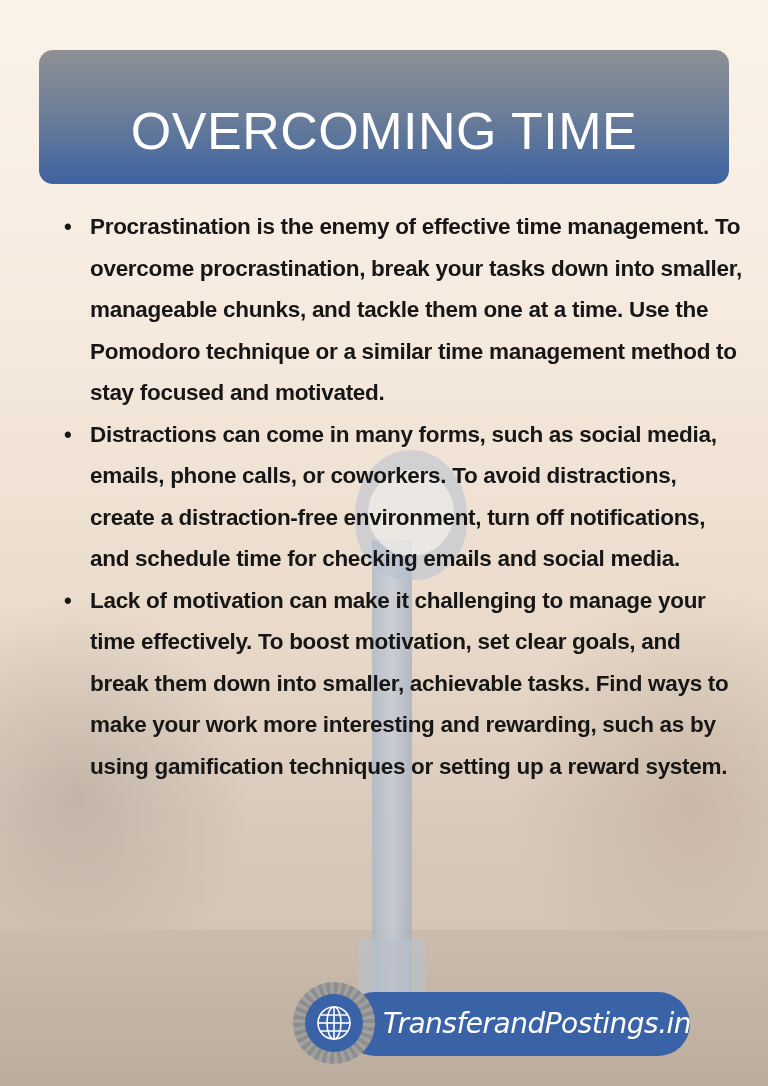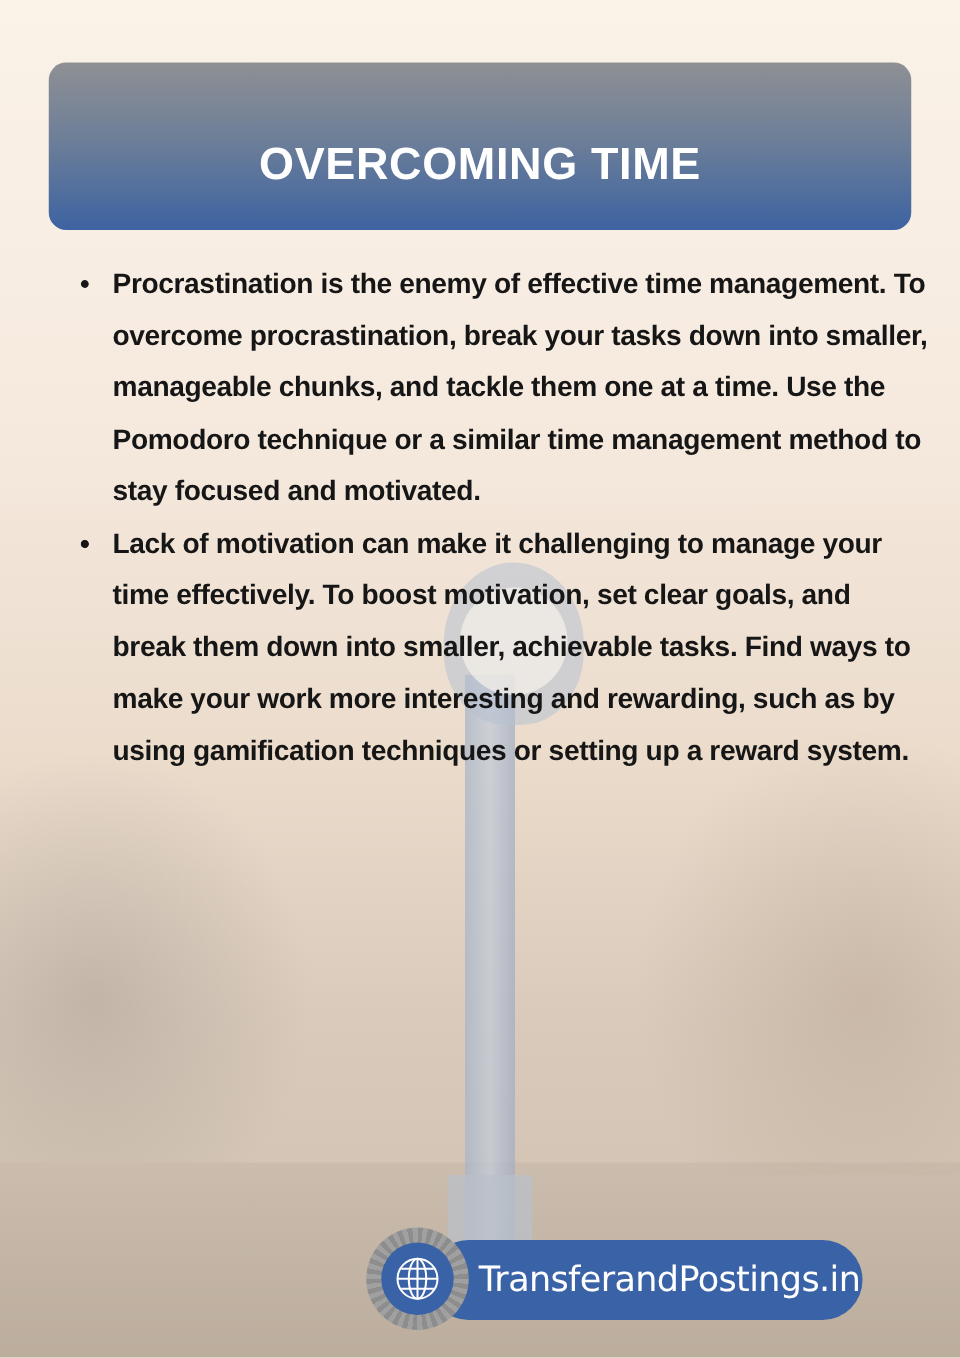--- a/index.html
+++ b/index.html
@@ -16,27 +16,27 @@
     .bg .trees-l { position: absolute; left: 0; top: 600px; width: 250px; height: 330px; background: radial-gradient(ellipse at 30% 60%, rgba(150,140,130,.35), rgba(0,0,0,0) 70%); }
     .bg .trees-r { position: absolute; right: 0; top: 580px; width: 260px; height: 360px; background: radial-gradient(ellipse at 70% 60%, rgba(170,150,130,.35), rgba(0,0,0,0) 70%); }
     .bg .road { position: absolute; left: 0; top: 930px; width: 768px; height: 156px; background: linear-gradient(180deg, rgba(190,175,160,.4), rgba(170,155,140,.5)); }
 
     .title-box {
       position: absolute; left: 39px; top: 50px; width: 690px; height: 134px;
       border-radius: 14px;
       background: linear-gradient(180deg, #8e9094 0%, #6e7f98 45%, #3d63a1 100%);
       display: flex; flex-direction: column; justify-content: center; align-items: center;
     }
-    .title-line { color: #ffffff; font-size: 36px; letter-spacing: 0.5px; line-height: 64px; font-weight: bold; margin-top: 28px; }
+    .title-line { color: #ffffff; font-size: 52px; letter-spacing: 0.5px; line-height: 64px; font-weight: normal; margin-top: 28px; }
 
     .bullets { position: absolute; left: 62px; top: 206px; width: 680px; margin: 0; padding: 0; list-style: none; }
     .bullet { position: relative; padding-left: 28px; color: #161616; font-weight: bold; font-size: 22.5px; line-height: 41.5px; letter-spacing: -0.3px; }
     .bullet .dot { position: absolute; left: 2px; top: 0; font-size: 22px; }
 
-    .badge { position: absolute; left: 293px; top: 982px; width: 397px; height: 76px; }
+    .badge { position: absolute; left: 293px; top: 982px; width: 397px; height: 76px; font-style: italic; }
     .badge .pill { position: absolute; left: 50px; top: 10px; width: 347px; height: 64px; background: #3a62a6; border-radius: 32px; }
     .badge .seal { position: absolute; left: 0; top: 0; width: 82px; height: 82px; border-radius: 50%;
       background: repeating-conic-gradient(#8d8d8d 0deg 6deg, #a0a0a0 6deg 12deg); }
     .badge .seal-inner { position: absolute; left: 12px; top: 12px; width: 58px; height: 58px; border-radius: 50%; background: #3a62a6; display:flex; align-items:center; justify-content:center; }
     .badge .label { position: absolute; left: 90px; top: 10px; height: 64px; line-height: 64px; color: #fff; font-size: 28px; font-family: "DejaVu Sans", sans-serif; letter-spacing: -0.5px; }
   </style>
 </head>
 <body>
 
 <div class="bg">
@@ -53,20 +53,21 @@
   <div class="title-line">OVERCOMING TIME</div>
 </div>
 
 <ul class="bullets">
   <li class="bullet">
     <span class="dot">•</span>
     <span>Procrastination is the enemy of effective time management. To overcome procrastination, break your tasks down into smaller, manageable chunks, and tackle them one at a time. Use the Pomodoro technique or a similar time management method to stay focused and motivated.</span>
   </li>
   <li class="bullet">
     <span class="dot">•</span>
+    <span>Distractions can come in many forms, such as social media, emails, phone calls, or coworkers. To avoid distractions, create a distraction-free environment, turn off notifications, and schedule time for checking emails and social media.</span>
   </li>
   <li class="bullet">
     <span class="dot">•</span>
     <span>Lack of motivation can make it challenging to manage your time effectively. To boost motivation, set clear goals, and break them down into smaller, achievable tasks. Find ways to make your work more interesting and rewarding, such as by using gamification techniques or setting up a reward system.</span>
   </li>
 </ul>
 
 <div class="badge">
   <div class="pill"></div>
   <div class="seal">

